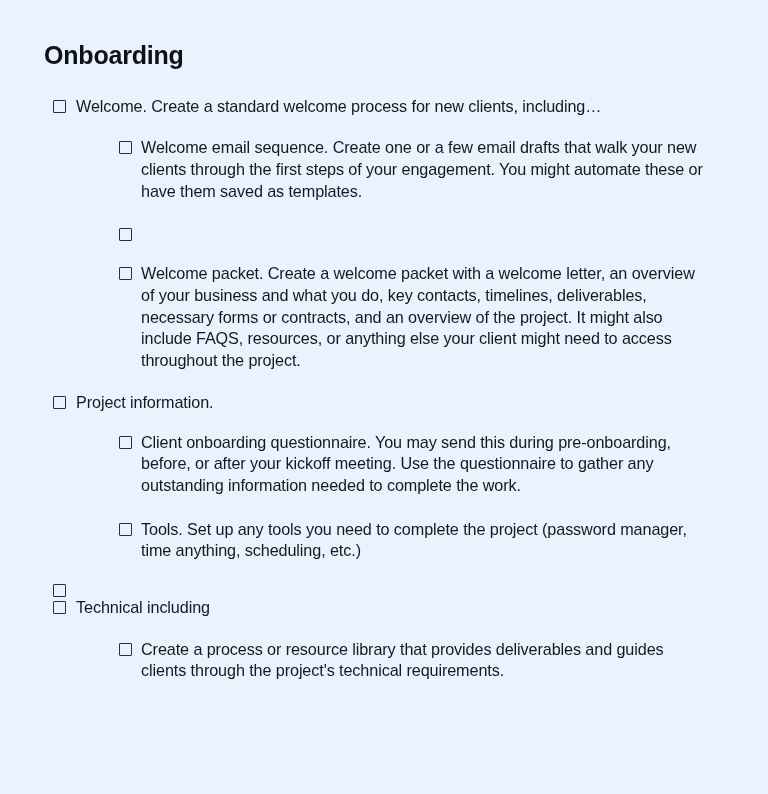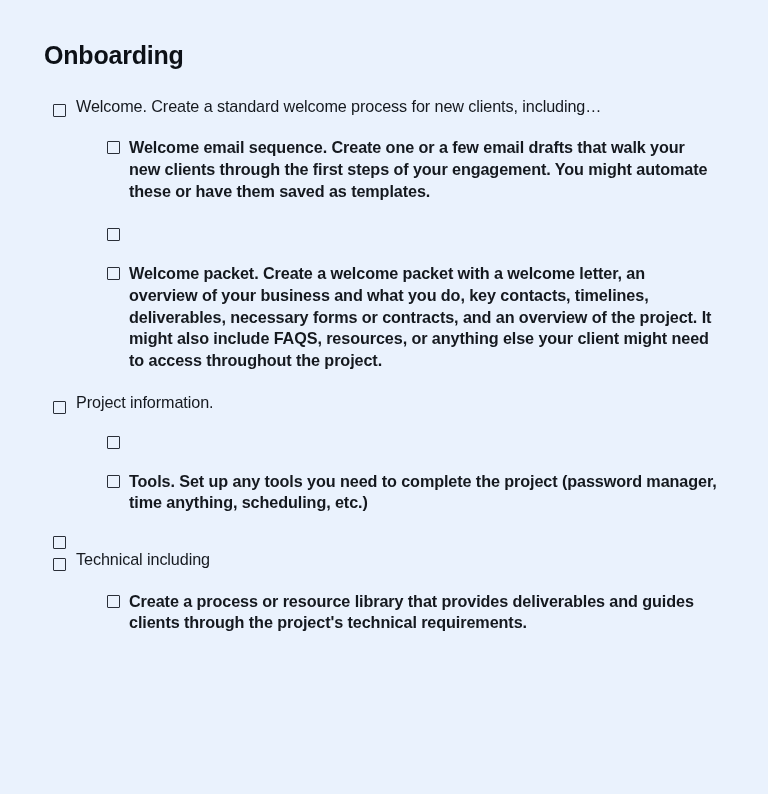--- a/index.html
+++ b/index.html
@@ -34,21 +34,21 @@
     margin: 0;
     padding: 0;
   }
   .item {
     display: flex;
     align-items: flex-start;
     margin-bottom: 18px;
   }
   .item:last-child { margin-bottom: 0; }
 
-  .level-1 { padding-left: 11px; align-items: flex-end; }
+  .level-1 { padding-left: 11px; }
   .level-2 { padding-left: 65px; }
 
   .checkbox {
     flex: 0 0 auto;
     width: 13px;
     height: 13px;
     border: 1.6px solid #2a2f38;
     border-radius: 1px;
     background: transparent;
     margin-top: 4px;
@@ -64,23 +64,22 @@
     font-size: 16.2px;
     line-height: 1.34;
     color: #15191f;
     letter-spacing: -0.1px;
   }
   .level-1 > .item-text { max-width: 600px; }
   .level-2 > .item-text { max-width: 588px; }
 
   .sub-list {
     list-style: none;
-    margin: 0;
+    margin: 12px;
     padding: 0;
-    font-weight: bold;
   }
   .group { margin-bottom: 0; }
   .gap-after { margin-bottom: 22px; }
   .gap-small { margin-bottom: 16px; }
   .sub-wrap { margin-top: 20px; }
 </style>
 </head>
 <body>
 
 <div class="page">
@@ -110,20 +109,21 @@
     </li>
 
     <li class="group sub-wrap">
       <div class="item level-1">
         <span class="checkbox"></span>
         <span class="item-text">Project information.</span>
       </div>
       <ul class="sub-list" style="margin-top:14px;">
         <li class="item level-2 gap-after">
           <span class="checkbox"></span>
+          <span class="item-text">Client onboarding questionnaire. You may send this during pre-onboarding, before, or after your kickoff meeting. Use the questionnaire to gather any outstanding information needed to complete the work.</span>
         </li>
         <li class="item level-2">
           <span class="checkbox"></span>
           <span class="item-text">Tools. Set up any tools you need to complete the project (password manager, time anything, scheduling, etc.)</span>
         </li>
       </ul>
     </li>
 
     <li class="group" style="margin-top:18px;">
       <div class="item level-1 gap-small">

